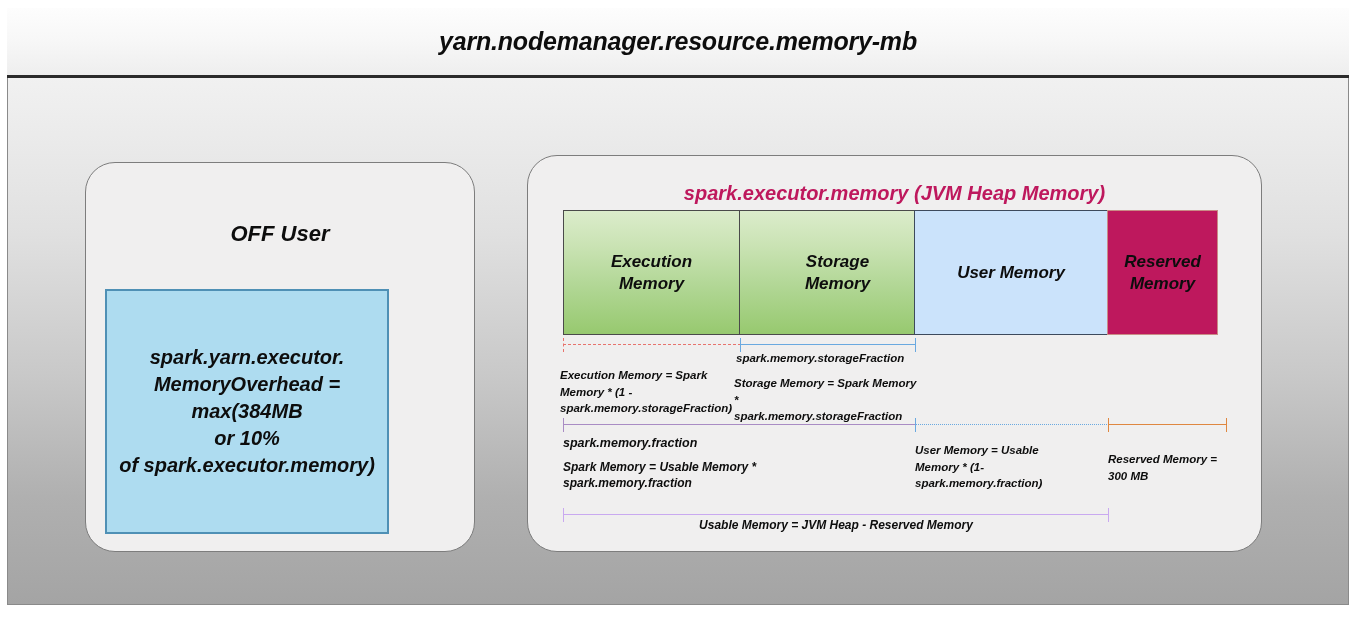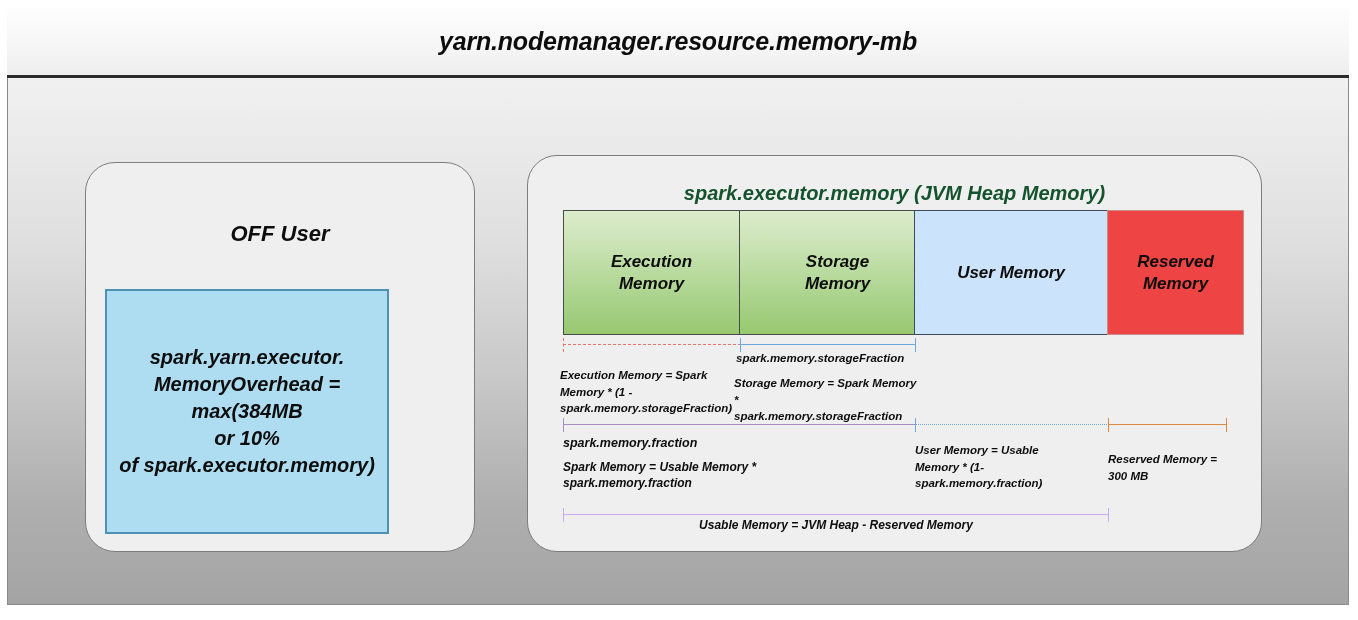--- a/index.html
+++ b/index.html
@@ -110,21 +110,21 @@
   }
 
   .heap-title {
     position: absolute;
     left: 0; right: 0;
     top: 26px;
     text-align: center;
     font-size: 20px;
     font-weight: bold;
     font-style: italic;
-    color: #14532d;
+    color: #be185d;
   }
 
   
   .blocks {
     position: absolute;
     left: 563px;
     top: 210px;
     width: 663px;
     height: 125px;
   }
@@ -156,23 +156,23 @@
     border: 1.5px solid #4a4a4a;
     background: linear-gradient(to bottom, #dbeccb 0%, #cae3b4 28%, #b2d796 60%, #97c96f 100%);
     padding-left: 21px;
   }
   .block-user {
     left: 351px; width: 194px;
     border: 1.5px solid #3d4a5c;
     background: #cbe3fb;
   }
   .block-reserved {
-    left: 544px; width: 137px;
+    left: 544px; width: 111px;
     border: 1.5px solid #c98c86;
-    background: #ef4444;
+    background: #be185d;
   }
 
   
   .bracket {
     position: absolute;
     box-sizing: border-box;
     height: 14px;
   }
   .bracket .bline {
     position: absolute;

